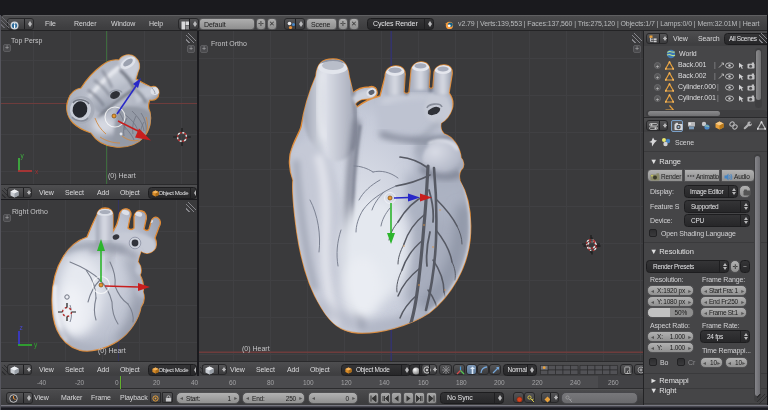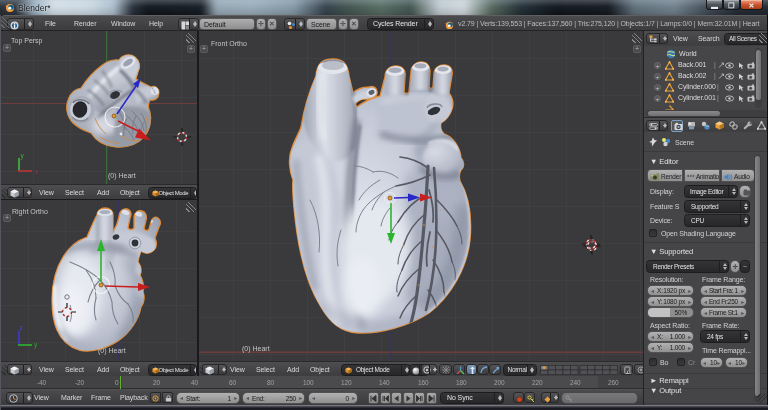--- a/index.html
+++ b/index.html
@@ -43,40 +43,20 @@
 #tlhdr{position:absolute;left:0;top:13px;width:643px;height:16px;background:linear-gradient(180deg,#4b4b4d,#3d3d3f 85%);border-top:1px solid #525254;}
 .ruletxt{position:absolute;top:3px;color:#a2a2a4;font-size:6.5px;letter-spacing:-0.1px;}
 #winbottom{left:0;top:405px;width:768px;height:5px;background:linear-gradient(180deg,#90909a,#3c3c44 35%,#15151b 75%,#23232b);}
 .pbtn{position:absolute;top:1.5px;width:12px;height:12px;background:linear-gradient(180deg,#a9a9a9,#8a8a8a);border:1px solid #505052;border-radius:2.5px;color:#2a2a2a;font-size:6px;text-align:center;line-height:10px;letter-spacing:-0.5px;}
 .tab{position:absolute;width:12px;height:12px;border-radius:2px;}
 .griptr{position:absolute;width:10px;height:10px;background:linear-gradient(45deg,transparent 2px,#85858a 2px,#85858a 3px,transparent 3px,transparent 5px,#85858a 5px,#85858a 6px,transparent 6px,transparent 8px,#85858a 8px,#85858a 9px,transparent 9px);}
 .gripbl{position:absolute;width:10px;height:10px;background:linear-gradient(45deg,transparent 2px,#2e2e30 2px,#2e2e30 3px,transparent 3px,transparent 5px,#2e2e30 5px,#2e2e30 6px,transparent 6px,transparent 8px,#2e2e30 8px,#2e2e30 9px,transparent 9px);}
 </style></head>
 <body>
 <div id="win">
- <div id="title" class="abs">
-      <div id="titlebg" class="abs"></div>
-      <div id="titleshine" class="abs"></div>
-   <svg class="abs" style="left:4px;top:2px" width="11" height="11" viewBox="0 0 22 22">
-        <path d="M2 8 L13 6 L8 11 Z" fill="#f49b3e"></path>
-        <circle cx="12" cy="12" r="8" fill="#f49b3e"></circle>
-        <ellipse cx="14" cy="10.5" rx="5.5" ry="5" fill="#135e85"></ellipse>
-        <ellipse cx="11.5" cy="12.5" rx="3.2" ry="2.8" fill="#fff"></ellipse>
-      </svg>
-   <span class="abs" style="left:18px;top:3px;color:#14171c;font-size:8.5px;white-space:nowrap;text-shadow:0 0 2px rgba(235,242,248,.9),0 0 4px rgba(235,242,248,.6)">Blender*</span>
-   <div class="tbtn abs" id="bmin">
-        <span class="tglyph" style="left:0;right:0;top:3px">▬</span>
-      </div>
-   <div class="tbtn abs" id="bmax">
-        <span class="tglyph" style="left:0;right:0;top:1.5px">❐</span>
-      </div>
-   <div class="tbtn abs" id="bclose">
-        <span class="tglyph" style="left:0;right:0;top:1.5px">✕</span>
-      </div>
- </div>
  <div id="infohdr" class="abs">
    <div class="ebtn" style="left:7px;top:2px;width:27px;height:12px">
      <svg class="abs" style="left:2px;top:1.5px" width="9" height="9" viewBox="0 0 9 9">
           <circle cx="4.5" cy="4.5" r="4" fill="#cfd4da"></circle>
           <circle cx="4.5" cy="4.5" r="2.6" fill="#2b6a9a"></circle>
           <rect x="4" y="2.2" width="1.2" height="1.4" fill="#fff"></rect>
           <rect x="4" y="4" width="1.2" height="3" fill="#fff"></rect>
         </svg>
      <div class="spin" style="width:9px"></div>
       </div>
@@ -818,21 +798,21 @@
     <svg class="abs" style="left:4px;top:5px" width="10" height="10" viewBox="0 0 10 10">
         <path d="M5 0.5 L6.5 3 L9 3.5 L6.8 5.5 L4 9.5 L3.8 5.8 L1 5 L3.5 4 Z" fill="#d8d8da"></path>
       </svg>
     <svg class="abs" style="left:17px;top:5px" width="10" height="10" viewBox="0 0 10 10">
         <circle cx="3" cy="3" r="2" fill="#e8e870"></circle>
         <circle cx="7" cy="4" r="2.2" fill="#4585c5"></circle>
         <circle cx="4.5" cy="7" r="2.2" fill="#d0d0d2"></circle>
       </svg>
     <span class="plab" style="left:31px;top:6.5px">Scene</span>
     <div class="abs" style="left:0;top:19px;width:125px;height:1px;background:#3a3a3c"></div>
-    <span class="pnl-hd" style="left:6px;top:25px">▼ Editor</span>
+    <span class="pnl-hd" style="left:6px;top:25px">▼ Range</span>
     <div class="abs" style="left:3px;top:37px;width:119px;height:13px">
       <div class="pill" style="left:0;width:36px;height:13px;border-radius:4px 0 0 4px">
           <span style="position:absolute;left:13px;top:3px">Render</span>
         <svg class="abs" style="left:2px;top:2.5px" width="10" height="8" viewBox="0 0 10 8">
             <rect x="0.5" y="1.5" width="9" height="6" rx="1" fill="#8a8a68"></rect>
             <circle cx="5" cy="4.5" r="2" fill="#3a3a2a"></circle>
             <rect x="6.5" y="0.3" width="2.6" height="1.6" fill="#8a8a68"></rect>
             <circle cx="2" cy="2.8" r="0.8" fill="#e8e850"></circle>
           </svg>
         </div>
@@ -861,21 +841,21 @@
           <rect x="1" y="0.5" width="3" height="1.5" rx="0.5" fill="#555"></rect>
         </svg>
       </div>
     <span class="plab" style="left:6px;top:70.5px">Feature S</span>
     <div class="omode" style="left:40px;top:67.5px;width:66px;height:13px;line-height:11px;padding-left:6px">Supported<div class="spin"></div></div>
     <span class="plab" style="left:6px;top:84.5px">Device:</span>
     <div class="omode" style="left:40px;top:81.5px;width:66px;height:13px;line-height:11px;padding-left:6px">CPU<div class="spin"></div></div>
     <div class="chk" style="left:5px;top:97px"></div>
     <span class="plab" style="left:17px;top:98px">Open Shading Language</span>
     <div class="abs" style="left:0;top:110px;width:125px;height:1px;background:#3a3a3c"></div>
-    <span class="pnl-hd" style="left:6px;top:115px">▼ Supported</span>
+    <span class="pnl-hd" style="left:6px;top:115px">▼ Resolution</span>
     <div class="omode" style="left:2px;top:127.5px;width:83px;height:13px;line-height:11px;padding-left:6px">Render Presets<div class="spin"></div></div>
     <div class="pill" style="left:86px;top:127.5px;width:10px;height:13px;text-align:center;line-height:12px">✛</div>
     <div class="omode" style="left:96px;top:127.5px;width:10px;height:13px;text-align:center;line-height:11px;color:#ccc">−</div>
     <span class="plab" style="left:6px;top:144px">Resolution:</span>
     <span class="plab" style="left:58px;top:144px">Frame Range:</span>
     <div class="pill" style="left:3px;top:153px;width:47px;height:11px;line-height:10px">
         <span style="position:absolute;left:3px;color:#555;font-size:6px">◂</span>
         <span style="position:absolute;left:9px">X:</span>
         <span style="position:absolute;right:8px">1920 px</span>
         <span style="position:absolute;right:2px;color:#555;font-size:6px">▸</span>
@@ -933,21 +913,21 @@
         <span style="position:absolute;right:2px;color:#555;font-size:6px">▸</span>
       </div>
     <div class="pill" style="left:81px;top:224.5px;width:23px;height:11px;line-height:10px">
         <span style="position:absolute;left:2px;color:#555;font-size:6px">◂</span>
         <span style="position:absolute;left:9px">10</span>
         <span style="position:absolute;right:2px;color:#555;font-size:6px">▸</span>
       </div>
     <div class="abs" style="left:0;top:241px;width:125px;height:1px;background:#3a3a3c"></div>
     <span class="pnl-hd" style="left:6px;top:244px">► Remappi</span>
     <div class="abs" style="left:0;top:256px;width:125px;height:1px;background:#3a3a3c"></div>
-    <span class="pnl-hd" style="left:6px;top:254px">▼ Output</span>
+    <span class="pnl-hd" style="left:6px;top:254px">▼ Right</span>
     <div class="abs" style="left:0;top:271px;width:125px;height:1px;background:#3a3a3c"></div>
 
     <div class="abs" style="left:110px;top:22px;width:7px;height:248px;background:#3e3e40;border-radius:4px">
       <div class="abs" style="left:1px;top:2px;width:5px;height:240px;background:linear-gradient(90deg,#85858a,#6b6b70);border-radius:3px"></div>
     </div>
     <div class="gripbl" style="left:113px;top:262px;transform:rotate(90deg)"></div>
   </div>
  </div>
 
  <div id="tl" class="abs">

